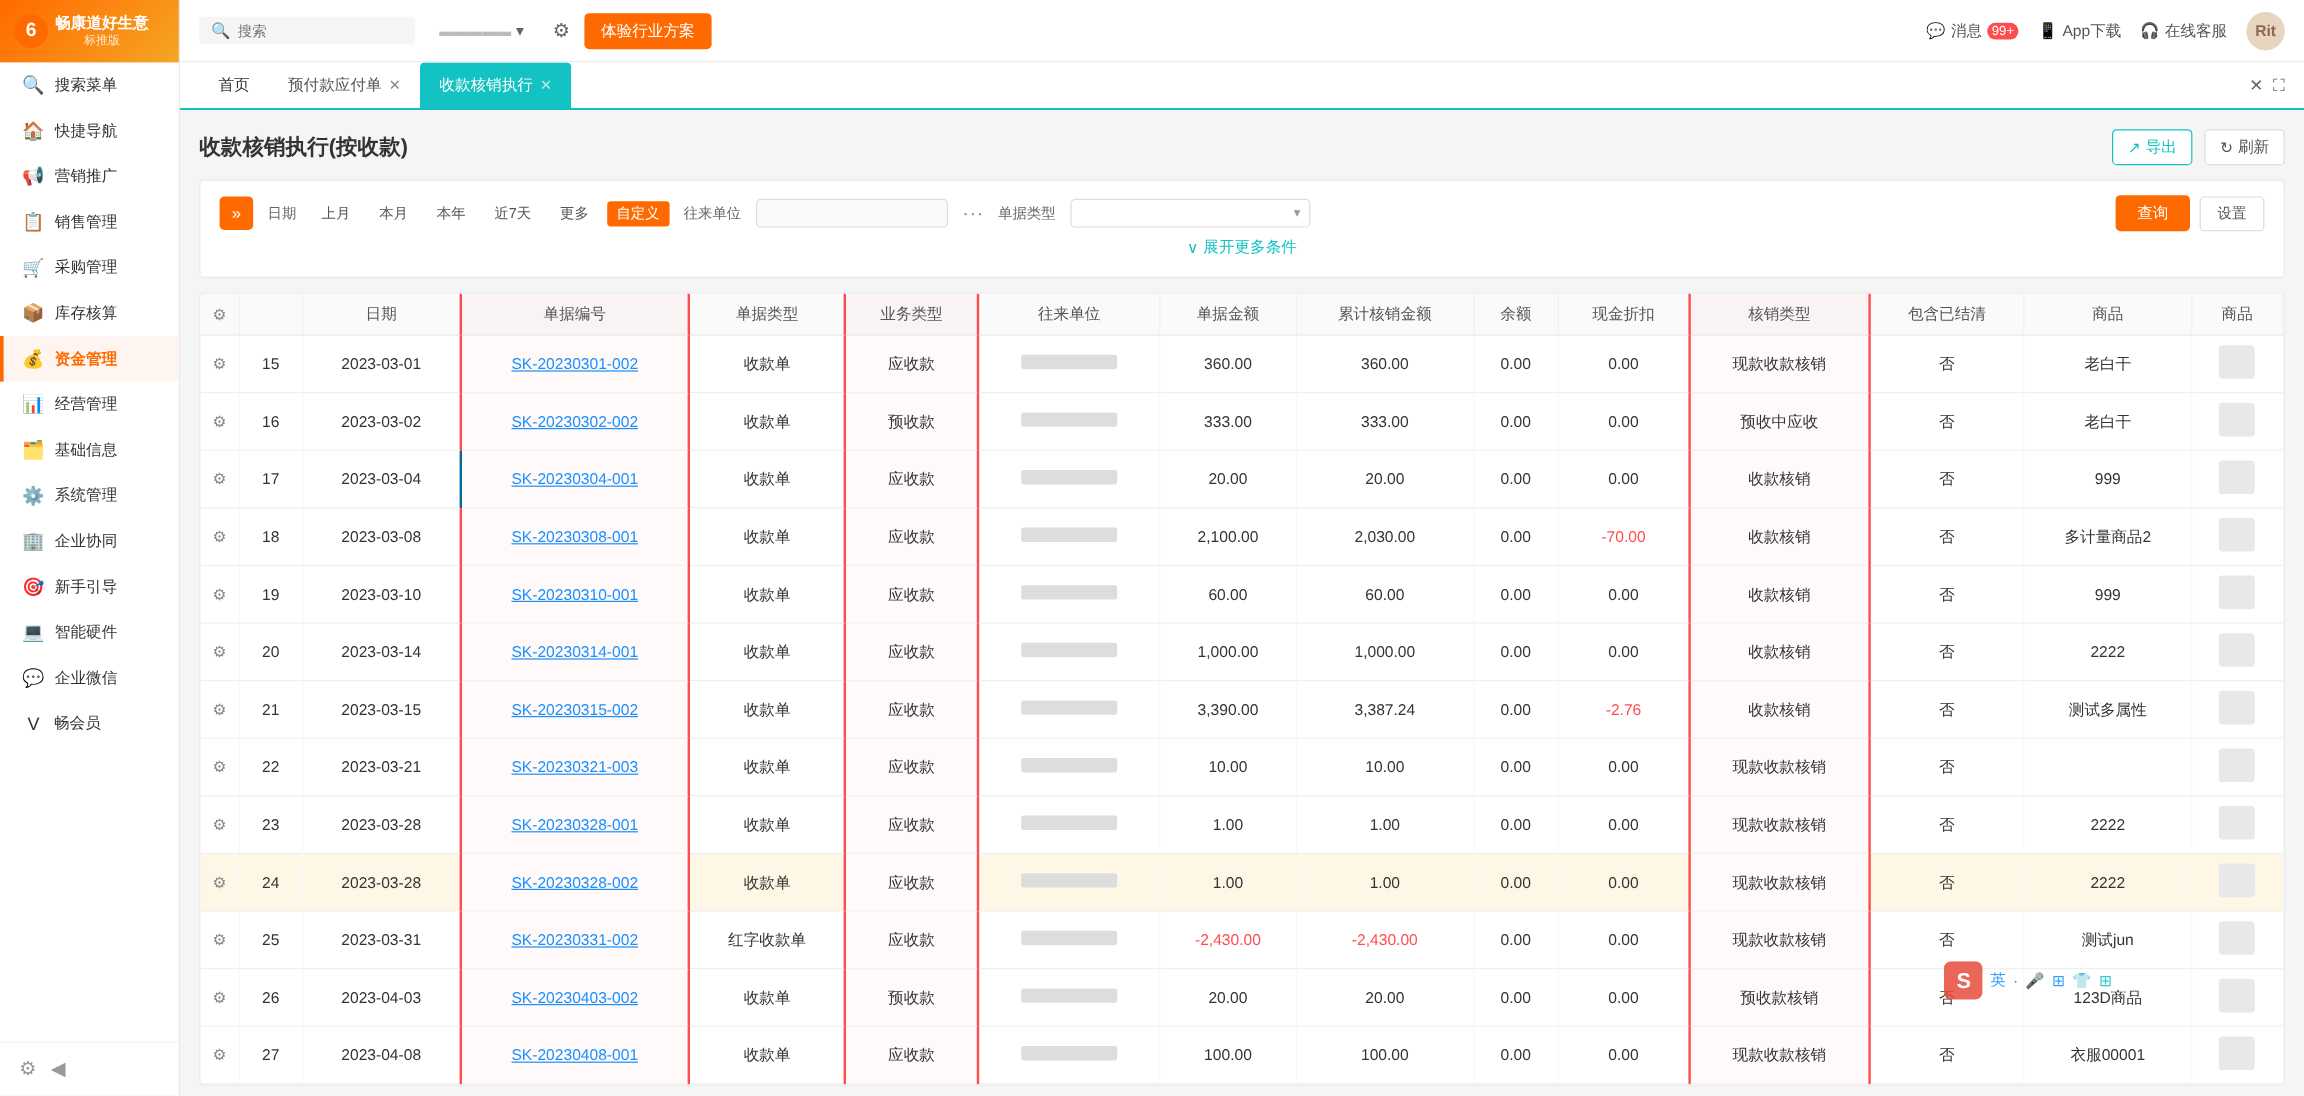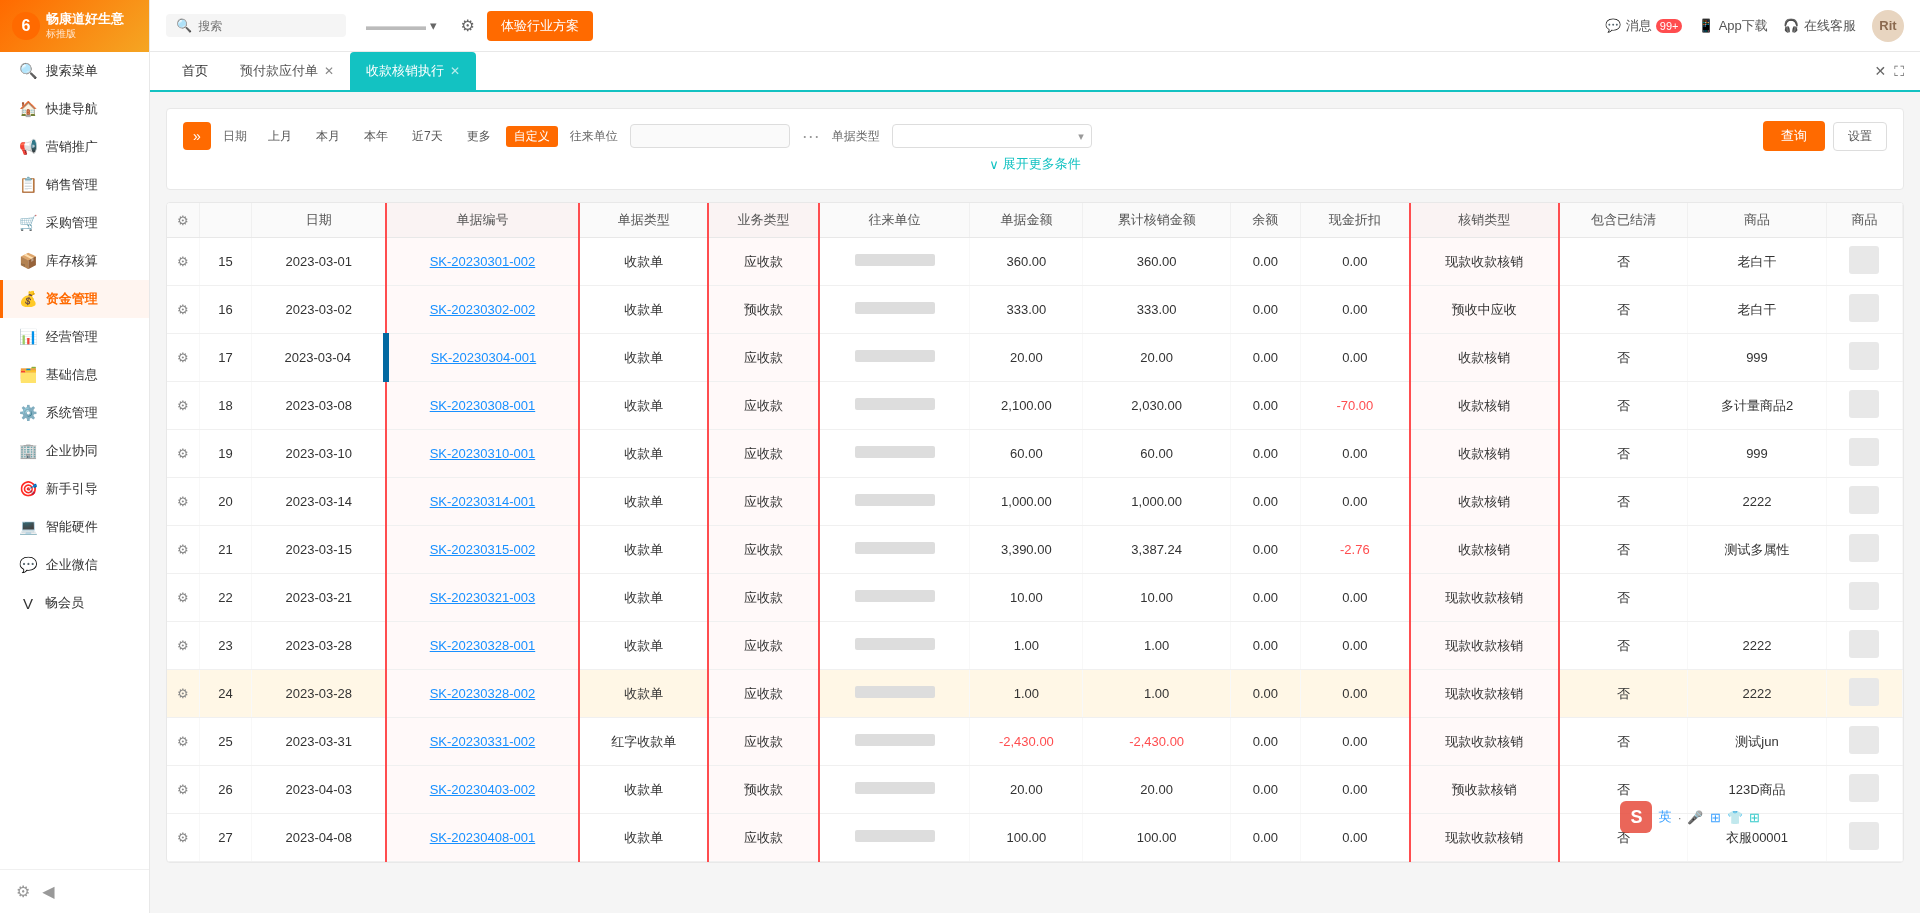--- a/index.html
+++ b/index.html
@@ -24,21 +24,21 @@
       height: 52px;
     }
     #sidebar-logo .logo-icon {
       width: 28px; height: 28px;
       background: #ff6a00;
       border-radius: 50%;
       display: flex; align-items: center; justify-content: center;
       font-size: 16px; color: #fff; font-weight: bold;
     }
     #sidebar-logo .logo-text { color: #fff; font-size: 13px; font-weight: bold; line-height: 1.2; }
-    #sidebar-logo .logo-sub { color: rgba(255,255,255,0.8); font-size: 10px; }
+    #sidebar-logo .logo-sub { color: rgba(255,255,255,0.8); font-size: 10px; text-align: center; }
     .sidebar-item {
       display: flex; align-items: center; gap: 8px;
       padding: 10px 16px;
       cursor: pointer; color: #333;
       border-left: 3px solid transparent;
     }
     .sidebar-item.active { background: #fff5f0; color: #ff6a00; border-left: 3px solid #ff6a00; font-weight: bold; }
     .sidebar-item .s-icon { font-size: 15px; min-width: 18px; text-align: center; }
     .sidebar-bottom {
       margin-top: auto;
@@ -333,20 +333,33 @@
     </div>
     <div class="tab-spacer"></div>
     <div class="tab-actions">
       <span class="tab-action-btn">✕</span>
       <span class="tab-action-btn">⛶</span>
     </div>
   </div>
 
   <div id="content">
 
+    <div class="page-header">
+      <div class="page-title">收款核销执行(按收款)</div>
+      <div class="page-actions">
+        <button class="export-btn">
+          <span>↗</span>
+          <span>导出</span>
+        </button>
+        <button class="refresh-btn">
+          <span>↻</span>
+          <span>刷新</span>
+        </button>
+      </div>
+    </div>
 
     <div class="filter-card">
       <div class="filter-row">
 
         <div style="display:flex;align-items:center;justify-content:center;width:28px;height:28px;background:#ff6a00;border-radius:4px;cursor:pointer;">
           <span style="color:#fff;font-size:14px;">»</span>
         </div>
 
         <span class="filter-label">日期</span>
         <div class="filter-date-btns">
@@ -436,21 +449,21 @@
       <td class="">0.00</td>
       <td style="border-left:2px solid #ff4d4f;border-right:2px solid #ff4d4f;background:rgba(255,77,79,0.03);">预收中应收</td>
       <td>否</td>
       <td>老白干</td>
       <td><span style="display:inline-block;width:30px;height:28px;background:#e8e8e8;border-radius:3px;"></span></td>
     </tr>
             <tr>
       <td class="settings-col">⚙</td>
       <td>17</td>
       <td>2023-03-04</td>
-      <td style="border-left:6px solid #0369a1;border-right:2px solid #ff4d4f;background:rgba(255,77,79,0.03);"><a class="link-cell">SK-20230304-001</a></td>
+      <td style="border-left:2px solid #0369a1;border-right:2px solid #ff4d4f;background:rgba(255,77,79,0.03);"><a class="link-cell">SK-20230304-001</a></td>
       <td>收款单</td>
       <td style="border-left:2px solid #ff4d4f;border-right:2px solid #ff4d4f;background:rgba(255,77,79,0.03);">应收款</td>
       <td><span style="display:inline-block;width:80px;height:12px;background:#ddd;border-radius:2px;"></span></td>
       <td class="">20.00</td>
       <td class="">20.00</td>
       <td>0.00</td>
       <td class="">0.00</td>
       <td style="border-left:2px solid #ff4d4f;border-right:2px solid #ff4d4f;background:rgba(255,77,79,0.03);">收款核销</td>
       <td>否</td>
       <td>999</td>

